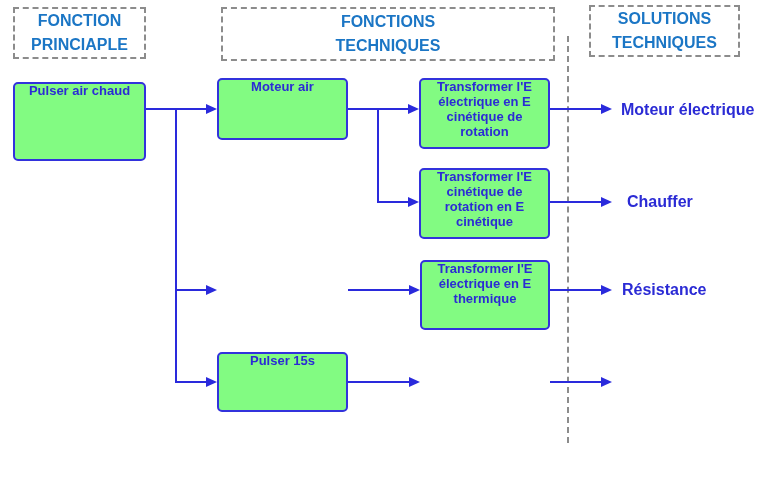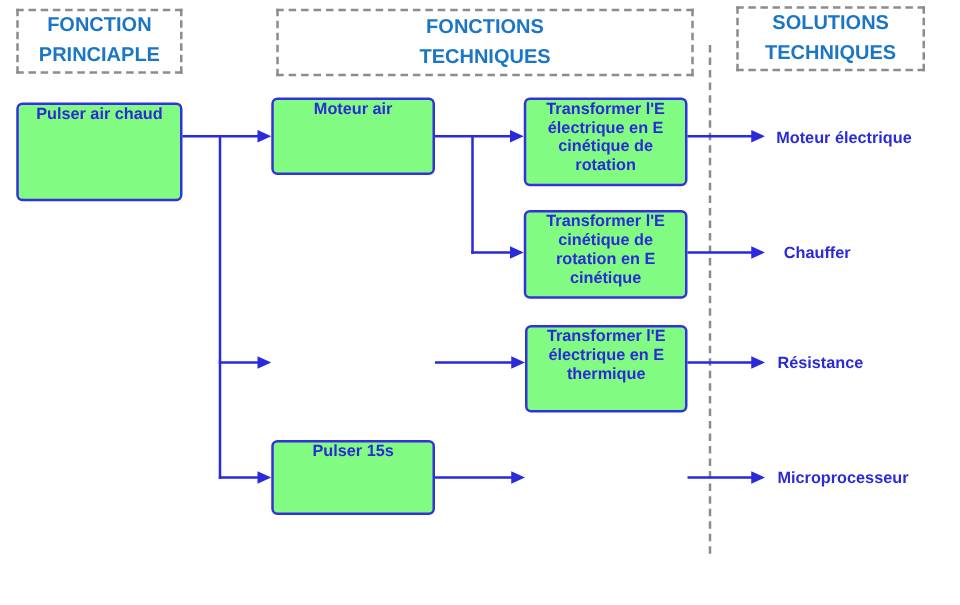--- a/index.html
+++ b/index.html
@@ -40,21 +40,21 @@
     position:absolute;width:0;height:0;
     border-top:5px solid transparent;border-bottom:5px solid transparent;
     border-left:11px solid var(--connector);
   }
   .sep{
     position:absolute;left:567px;top:36px;height:407px;width:0;
     border-left:2px dashed var(--dashed-gray);
   }
   .sol{
     position:absolute;transform:translateY(-50%);
-    font-size:13px;font-weight:bold;color:var(--diagram-text);white-space:nowrap;
+    font-size:16px;font-weight:bold;color:var(--diagram-text);white-space:nowrap;
   }
 </style>
 </head>
 <body>
 
 <div class="canvas">
 
   <div class="hdr" style="left:13px;top:7px;width:133px;height:52px">
     <span>FONCTION
 PRINCIAPLE</span>
@@ -121,15 +121,14 @@
   <div class="hline" style="left:175px;top:381px;width:33px"></div>
   <div class="arrow" style="left:206px;top:377px"></div>
   <div class="hline" style="left:348px;top:381px;width:62px"></div>
   <div class="arrow" style="left:409px;top:377px"></div>
   <div class="hline" style="left:550px;top:381px;width:52px"></div>
   <div class="arrow" style="left:601px;top:377px"></div>
 
   <span class="sol" style="left:621px;top:110px">Moteur électrique</span>
   <span class="sol" style="left:627px;top:202px">Chauffer</span>
   <span class="sol" style="left:622px;top:290px">Résistance</span>
-  <span class="sol" style="left:622px;top:382px">Microprocesseur</span>
 
 </div>
 
 </body></html>

